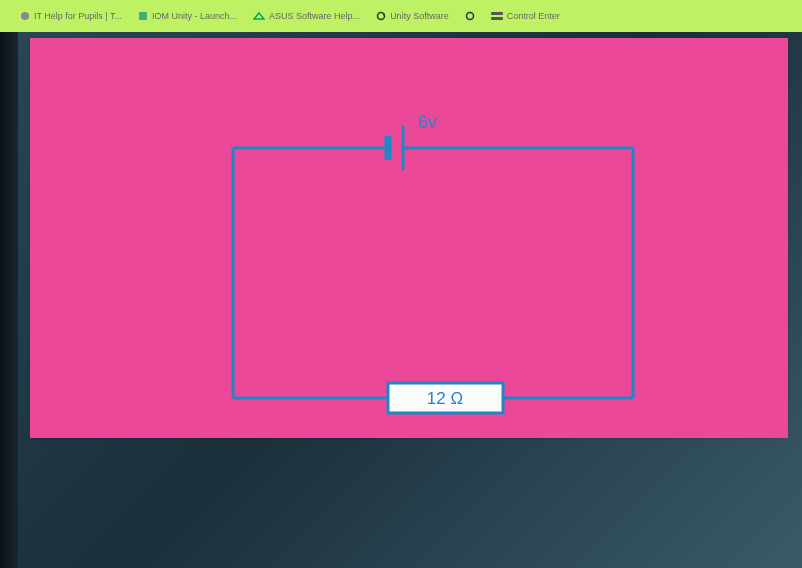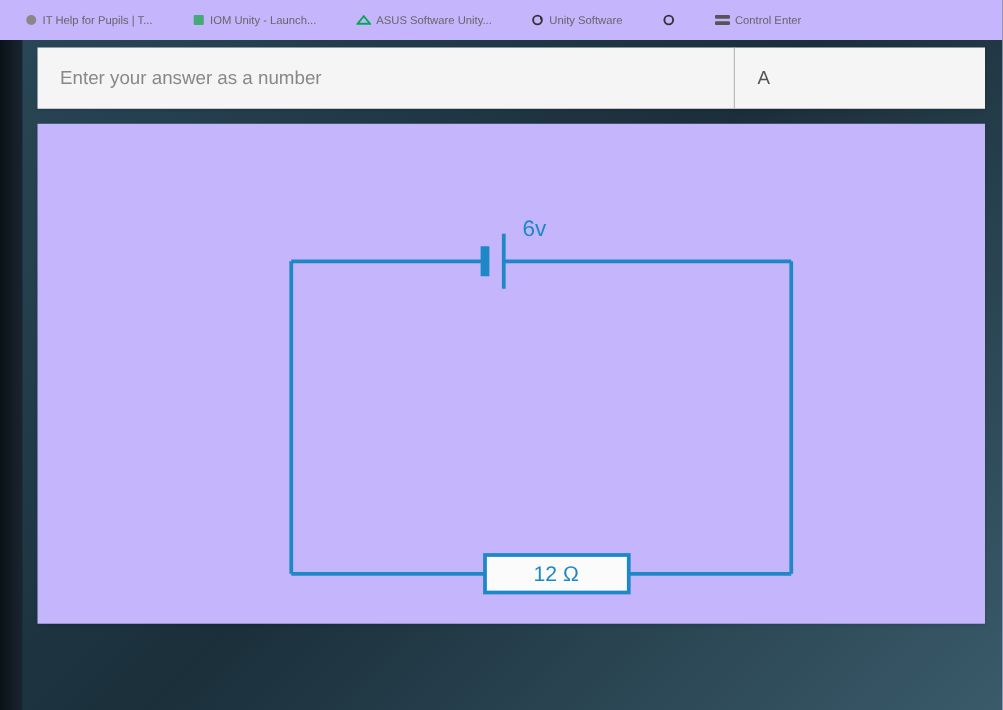--- a/index.html
+++ b/index.html
@@ -12,24 +12,24 @@
       position: relative;
     }
     .dark-edge-left {
       position: absolute;
       left: 0; top: 0; bottom: 0;
       width: 18px;
       background: linear-gradient(90deg, #0a1218 0%, #1a2530 100%);
     }
     .taskbar {
       height: 18px;
-      background: #c4b5fd;
+      background: #bef264;
       display: flex;
       align-items: center;
-      gap: 32px;
+      gap: 16px;
       padding: 16px 20px;
       font-size: 9px;
       color: #666;
       overflow: hidden;
       position: relative;
       z-index: 1;
     }
     .taskbar-item { display: flex; align-items: center; gap: 4px; white-space: nowrap; }
     .taskbar svg { flex-shrink: 0; }
     .content {
@@ -63,21 +63,21 @@
     }
     .answer-input::placeholder { color: #888; }
     .unit-cell {
       width: 200px;
       background: #f5f5f5;
       padding: 16px 18px;
       font-size: 15px;
       color: #555;
     }
     .diagram-card {
-      background: #c4b5fd;
+      background: #ec4899;
       padding: 60px 20px 20px 20px;
       height: 400px;
       position: relative;
       box-shadow: 0 1px 3px rgba(0,0,0,0.15);
     }
     .circuit-svg {
       position: absolute;
       left: 50%;
       transform: translateX(-45%);
       top: 70px;
@@ -117,21 +117,21 @@
   <div class="taskbar-item">
     <svg width="10" height="10">
         <rect x="1" y="1" width="8" height="8" fill="#4a7" rx="1"></rect>
       </svg>
     <span>IOM Unity - Launch...</span>
   </div>
   <div class="taskbar-item">
     <svg width="12" height="10">
         <path d="M1 8 L6 2 L11 8 Z" fill="none" stroke="#0a5" stroke-width="1.5"></path>
       </svg>
-    <span>ASUS Software Unity...</span>
+    <span>ASUS Software Help...</span>
   </div>
   <div class="taskbar-item">
     <svg width="10" height="10">
         <circle cx="5" cy="5" r="3.5" fill="none" stroke="#333" stroke-width="1.5"></circle>
         <path d="M7 2 L9 3 L7 5" fill="#333"></path>
       </svg>
     <span>Unity Software</span>
   </div>
   <div class="taskbar-item">
     <svg width="10" height="10">
@@ -143,24 +143,20 @@
         <rect x="0" y="1" width="12" height="3" fill="#555" rx="1"></rect>
         <rect x="0" y="6" width="12" height="3" fill="#555" rx="1"></rect>
       </svg>
     <span>Control Enter</span>
   </div>
 </div>
 
 <div class="content">
 
 
-  <div class="answer-row">
-    <input type="text" class="answer-input" placeholder="Enter your answer as a number" style="">
-    <div class="unit-cell">A</div>
-  </div>
 
   <div class="diagram-card">
     <svg class="circuit-svg" width="480" height="320">
 
       <line class="circuit-line" x1="40" y1="40" x2="195" y2="40"></line>
 
       <line class="battery-short" x1="195" y1="28" x2="195" y2="52"></line>
       <line class="battery-long" x1="210" y1="18" x2="210" y2="62"></line>
       <line class="circuit-line" x1="210" y1="40" x2="440" y2="40"></line>
       <text class="battery-label" x="225" y="20">6v</text>

